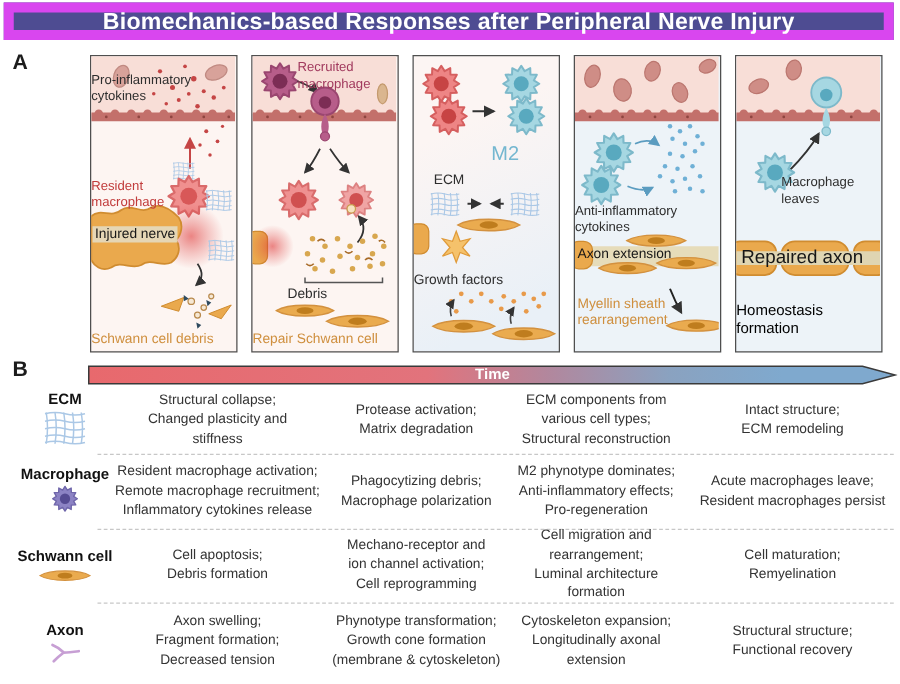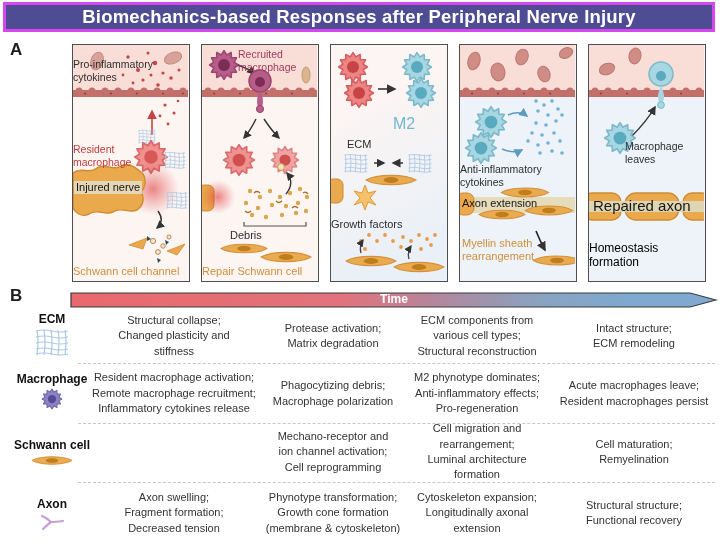--- a/index.html
+++ b/index.html
@@ -1,21 +1,21 @@
 <!DOCTYPE html>
 <html><head>
 <meta charset="utf-8">
 <style>
   html,body{margin:0;padding:0;background:#fff;}
   .frame{position:relative;width:720px;height:547px;background:#ffffff;
          font-family:"Liberation Sans",sans-serif;overflow:hidden;}
 
   
   .title-bar{position:absolute;left:3px;top:2px;width:712px;height:30px;
-    background:#4e4c92;border:3px solid #d946ef;box-sizing:border-box;
+    background:#4e4c92;border:8px solid #d946ef;box-sizing:border-box;
     display:flex;align-items:center;justify-content:center;}
   .title-bar span{color:#ffffff;font-weight:bold;font-size:18.5px;letter-spacing:.2px;}
 
   .sec-label{position:absolute;font-weight:bold;font-size:17px;color:#1c1c1c;}
   #label-a{left:10px;top:40px;}
   #label-b{left:10px;top:286px;}
 
   
   .panel{position:absolute;top:44px;width:118px;height:238px;
     border:1.5px solid #4f4f4f;box-sizing:border-box;}
@@ -169,21 +169,21 @@
         <path d="M74,191 l4,3 -4,2 z" fill="#2e4a5e"></path>
           <path d="M92,195 l4,2 -3,3 z" fill="#2e4a5e"></path>
         <path d="M84,213 l4,2 -3,3 z" fill="#2e4a5e"></path>
       </g>
     </svg>
     <div class="plabel" style="left:0;right:14px;top:13px">Pro-inflammatory
 cytokines</div>
     <div class="plabel red" style="left:0;width:62px;top:98px">Resident
 macrophage</div>
     <div class="plabel hl" style="left:1px;top:136px">Injured nerve</div>
-    <div class="plabel orange" style="left:0;right:0;bottom:3px;font-size:11px">Schwann cell channel</div>
+    <div class="plabel orange" style="left:0;right:0;bottom:3px;font-size:11px">Schwann cell debris</div>
   </div>
 
   <div class="panel p2" style="left:201px">
     <svg width="115" height="235" viewBox="0 0 115 235">
       <rect x="0" y="0" width="115" height="46" fill="#f8ded7"></rect>
       <ellipse cx="104" cy="30" rx="4" ry="8" fill="#dab68f" stroke="#c49a6e"></ellipse>
       <g>
         <circle cx="6" cy="46" r="3.5" fill="#c3706b"></circle>
           <circle cx="19" cy="46" r="3.5" fill="#c3706b"></circle>
         <circle cx="32" cy="46" r="3.5" fill="#c3706b"></circle>
@@ -450,20 +450,22 @@
 Remote macrophage recruitment;
 Inflammatory cytokines release</div>
   <div class="cell" style="left:262px;top:365px;width:142px;height:57px">Phagocytizing debris;
 Macrophage polarization</div>
   <div class="cell" style="left:404px;top:365px;width:146px;height:57px">M2 phynotype dominates;
 Anti-inflammatory effects;
 Pro-regeneration</div>
   <div class="cell" style="left:552px;top:365px;width:164px;height:57px">Acute macrophages leave;
 Resident macrophages persist</div>
 
+  <div class="cell" style="left:88px;top:424px;width:172px;height:56px">Cell apoptosis;
+Debris formation</div>
   <div class="cell" style="left:262px;top:424px;width:142px;height:56px">Mechano-receptor and
 ion channel activation;
 Cell reprogramming</div>
   <div class="cell" style="left:404px;top:424px;width:146px;height:56px">Cell migration and
 rearrangement;
 Luminal architecture formation</div>
   <div class="cell" style="left:552px;top:424px;width:164px;height:56px">Cell maturation;
 Remyelination</div>
 
   <div class="cell" style="left:88px;top:483px;width:172px;height:60px">Axon swelling;

